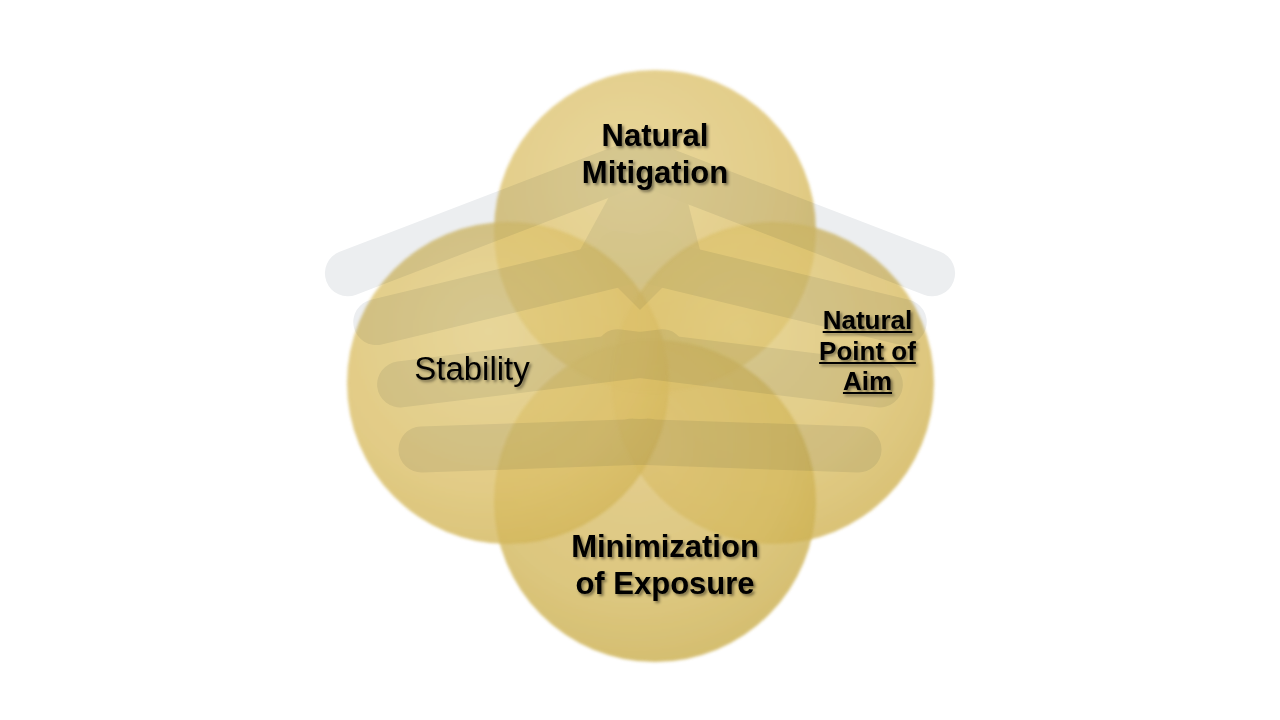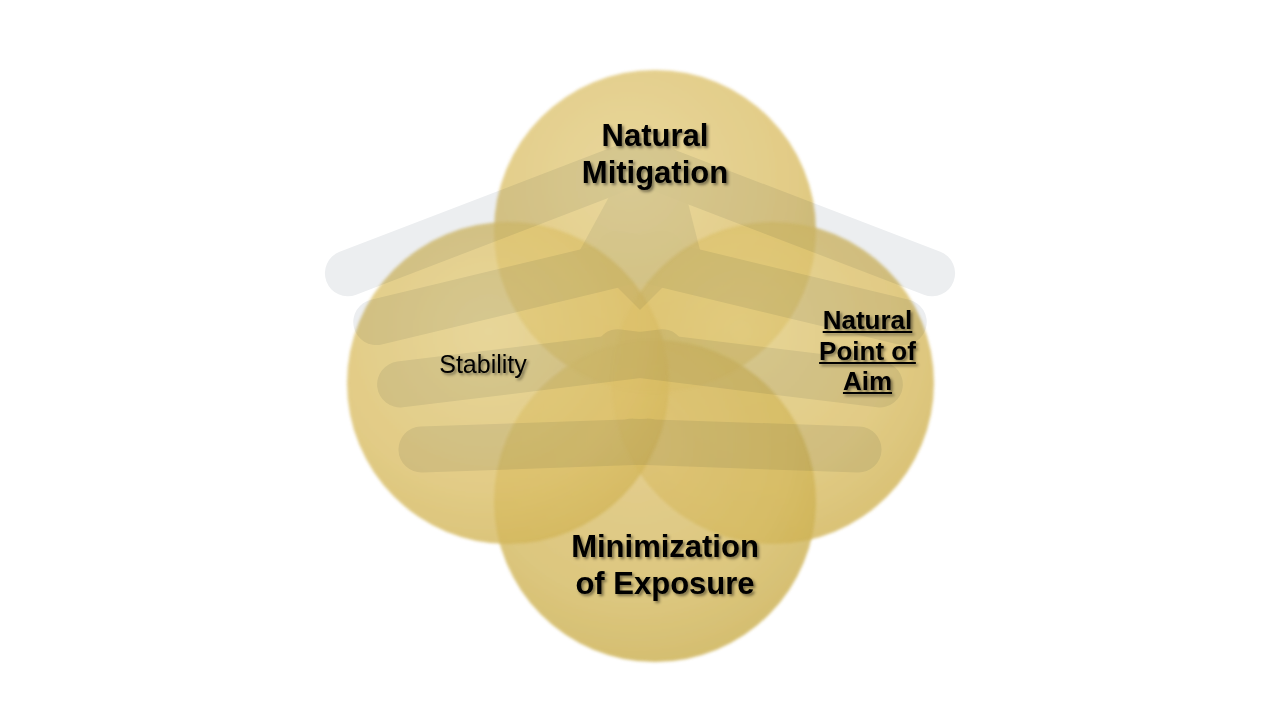--- a/index.html
+++ b/index.html
@@ -70,24 +70,24 @@
     text-decoration: underline;
   }
   .label-bottom {
     left: 505px;
     top: 529px;
     width: 320px;
     font-size: 31px;
     font-weight: bold;
   }
   .label-left {
-    left: 363px;
+    left: 352px;
     top: 350px;
     width: 240px;
-    font-size: 25px;
+    font-size: 33px;
     font-weight: normal;
   }
 </style>
 </head>
 <body>
 
 <div id="stage">
 
   <svg id="watermark" viewBox="0 0 1280 720" aria-hidden="true">
     <defs>

